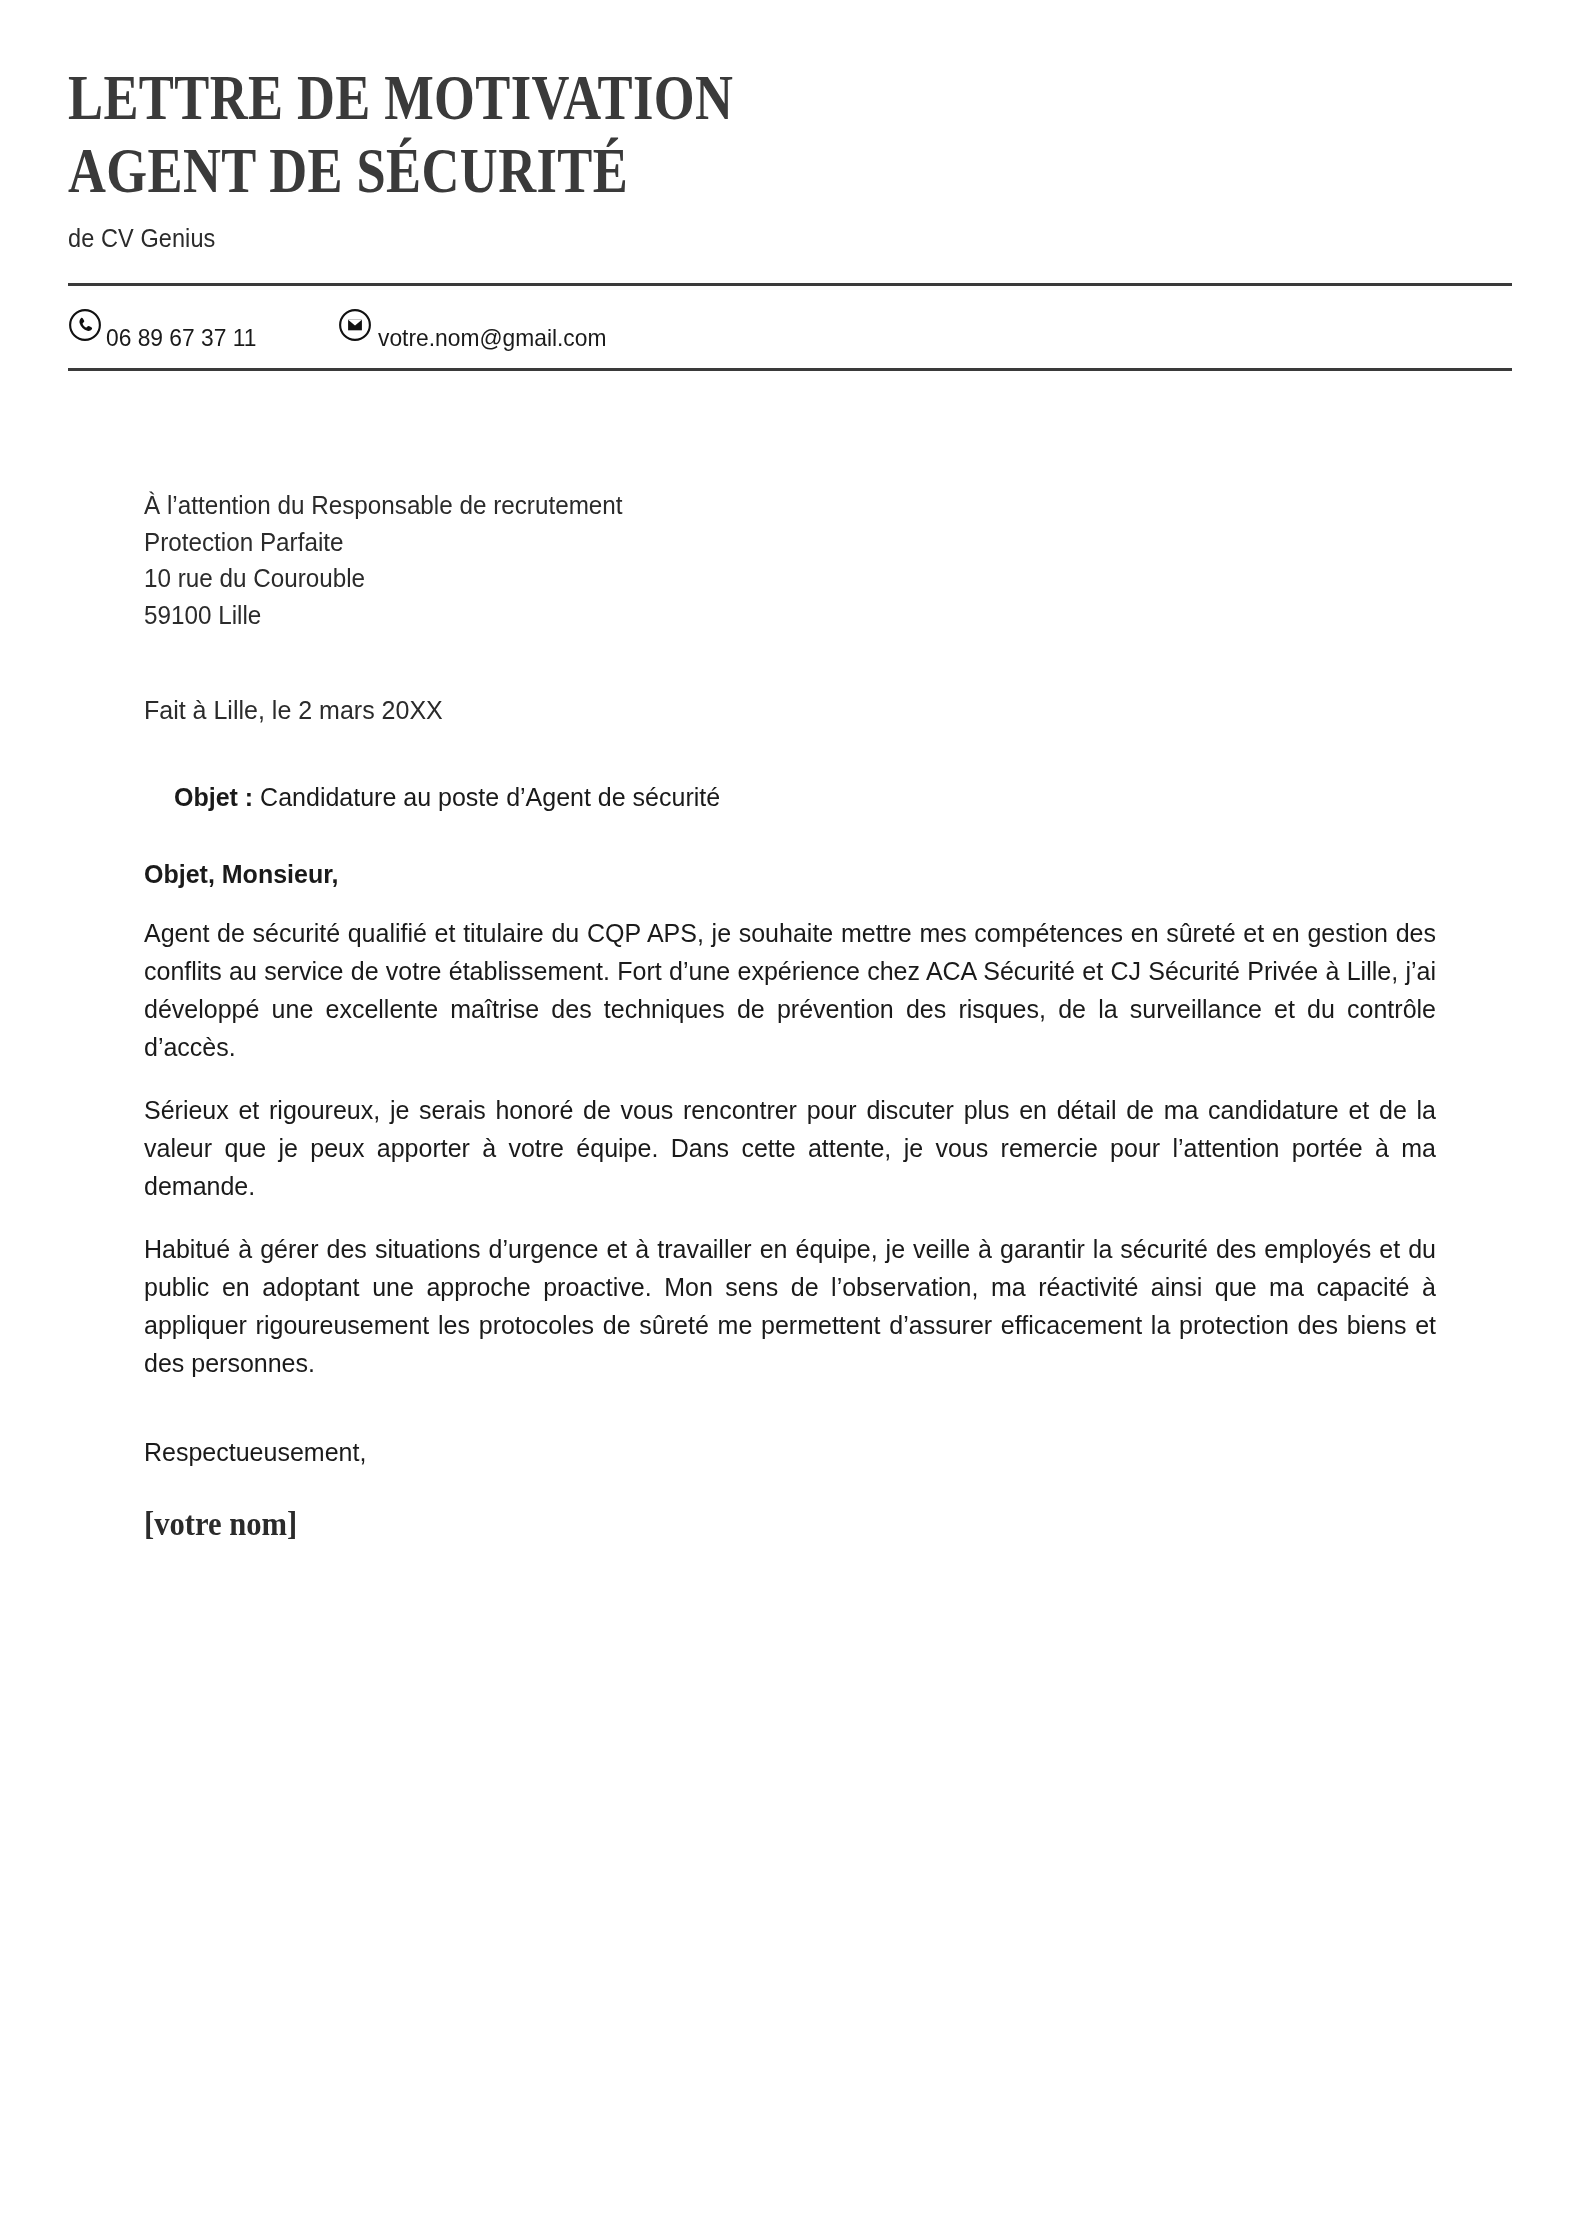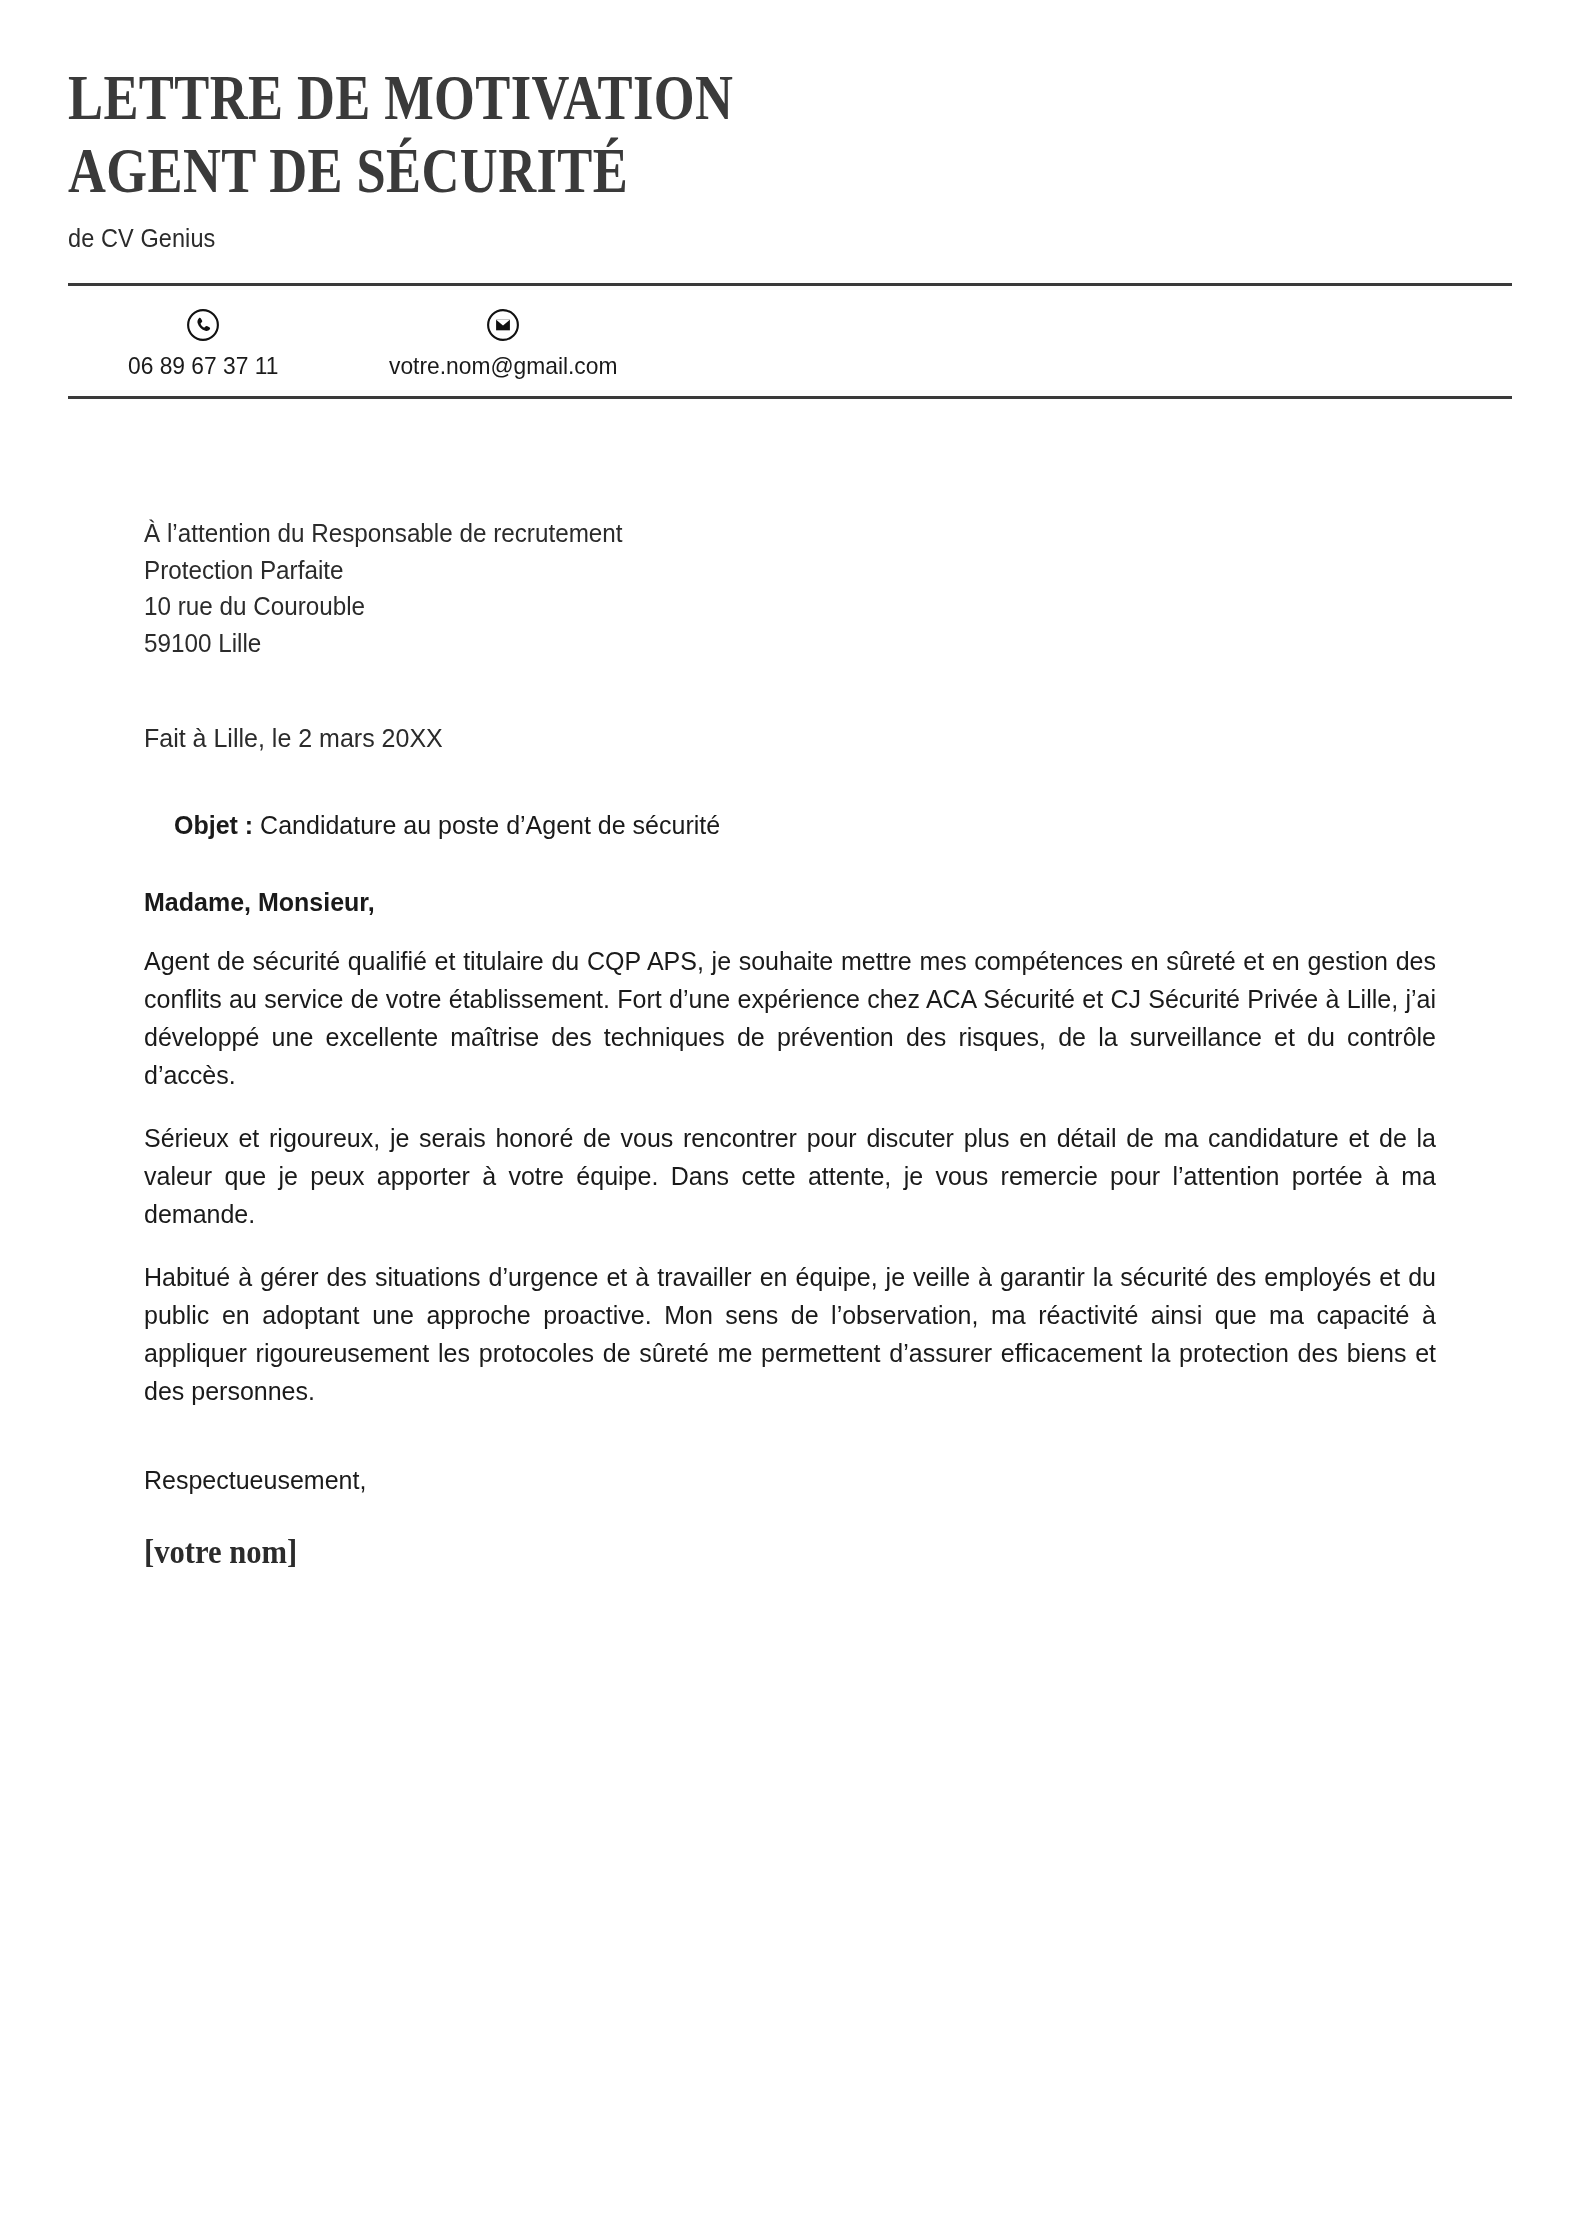--- a/index.html
+++ b/index.html
@@ -60,22 +60,21 @@
 
   
   .contact-bar {
     display: flex;
     align-items: flex-end;
     padding: 22px 0 16px 0;
   }
 
   .contact-item {
     display: flex;
-    flex-direction: column;
-    align-items: center;
+    align-items: flex-end;
   }
 
   .contact-item.phone   { width: 270px; }
   .contact-item.email   { width: 330px; }
   .contact-item.address { width: 440px; }
 
   .contact-icon {
     width: 34px;
     height: 34px;
     margin-bottom: 10px;
@@ -193,21 +192,21 @@
       <div>10 rue du Courouble</div>
       <div>59100 Lille</div>
     </div>
 
     <div class="date-line">Fait à Lille, le 2 mars 20XX</div>
 
     <div class="subject">
       <span class="label">Objet :</span><span> Candidature au poste d’Agent de sécurité</span>
     </div>
 
-    <div class="salutation">Madame, Monsieur,</div>
+    <div class="salutation">Objet, Monsieur,</div>
 
     <p class="para">Agent de sécurité qualifié et titulaire du CQP APS, je souhaite mettre mes compétences en sûreté et en gestion des conflits au service de votre établissement. Fort d’une expérience chez ACA Sécurité et CJ Sécurité Privée à Lille, j’ai développé une excellente maîtrise des techniques de prévention des risques, de la surveillance et du contrôle d’accès.</p>
     <p class="para">Sérieux et rigoureux, je serais honoré de vous rencontrer pour discuter plus en détail de ma candidature et de la valeur que je peux apporter à votre équipe. Dans cette attente, je vous remercie pour l’attention portée à ma demande.</p>
     <p class="para">Habitué à gérer des situations d’urgence et à travailler en équipe, je veille à garantir la sécurité des employés et du public en adoptant une approche proactive. Mon sens de l’observation, ma réactivité ainsi que ma capacité à appliquer rigoureusement les protocoles de sûreté me permettent d’assurer efficacement la protection des biens et des personnes.</p>
 
     <div class="closing">Respectueusement,</div>
 
     <div class="signature">[votre nom]</div>
 
   </div>

